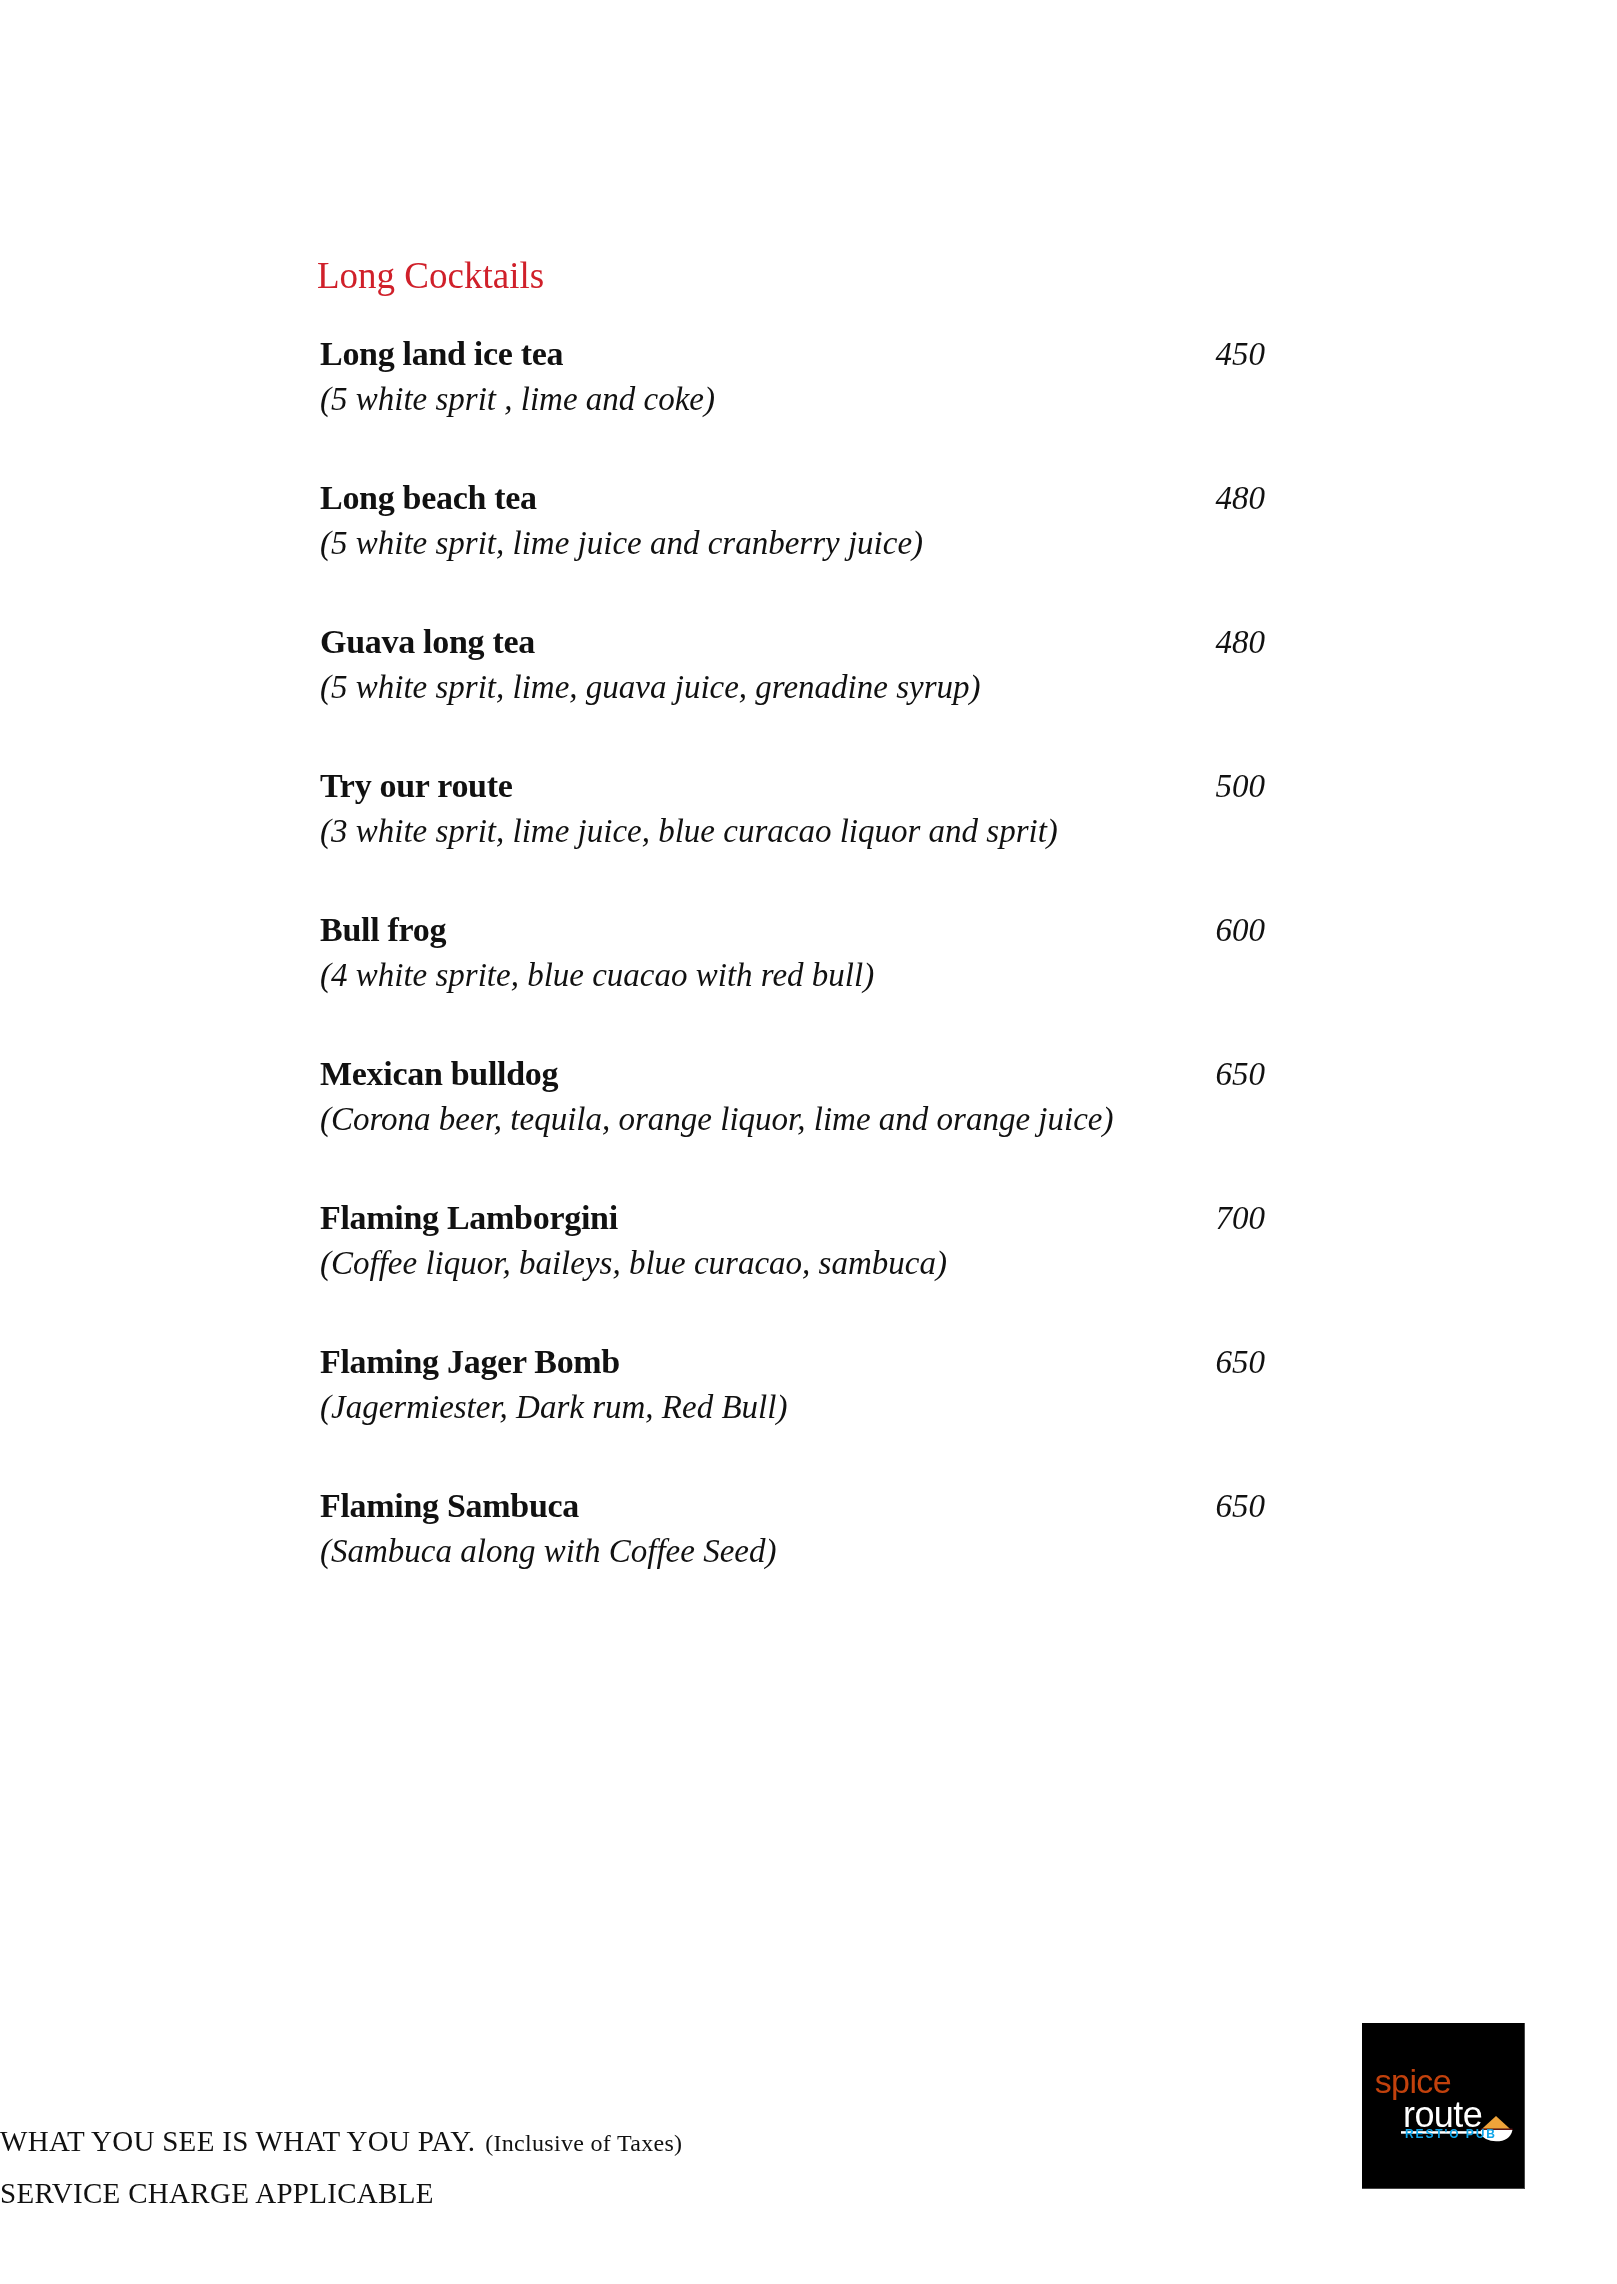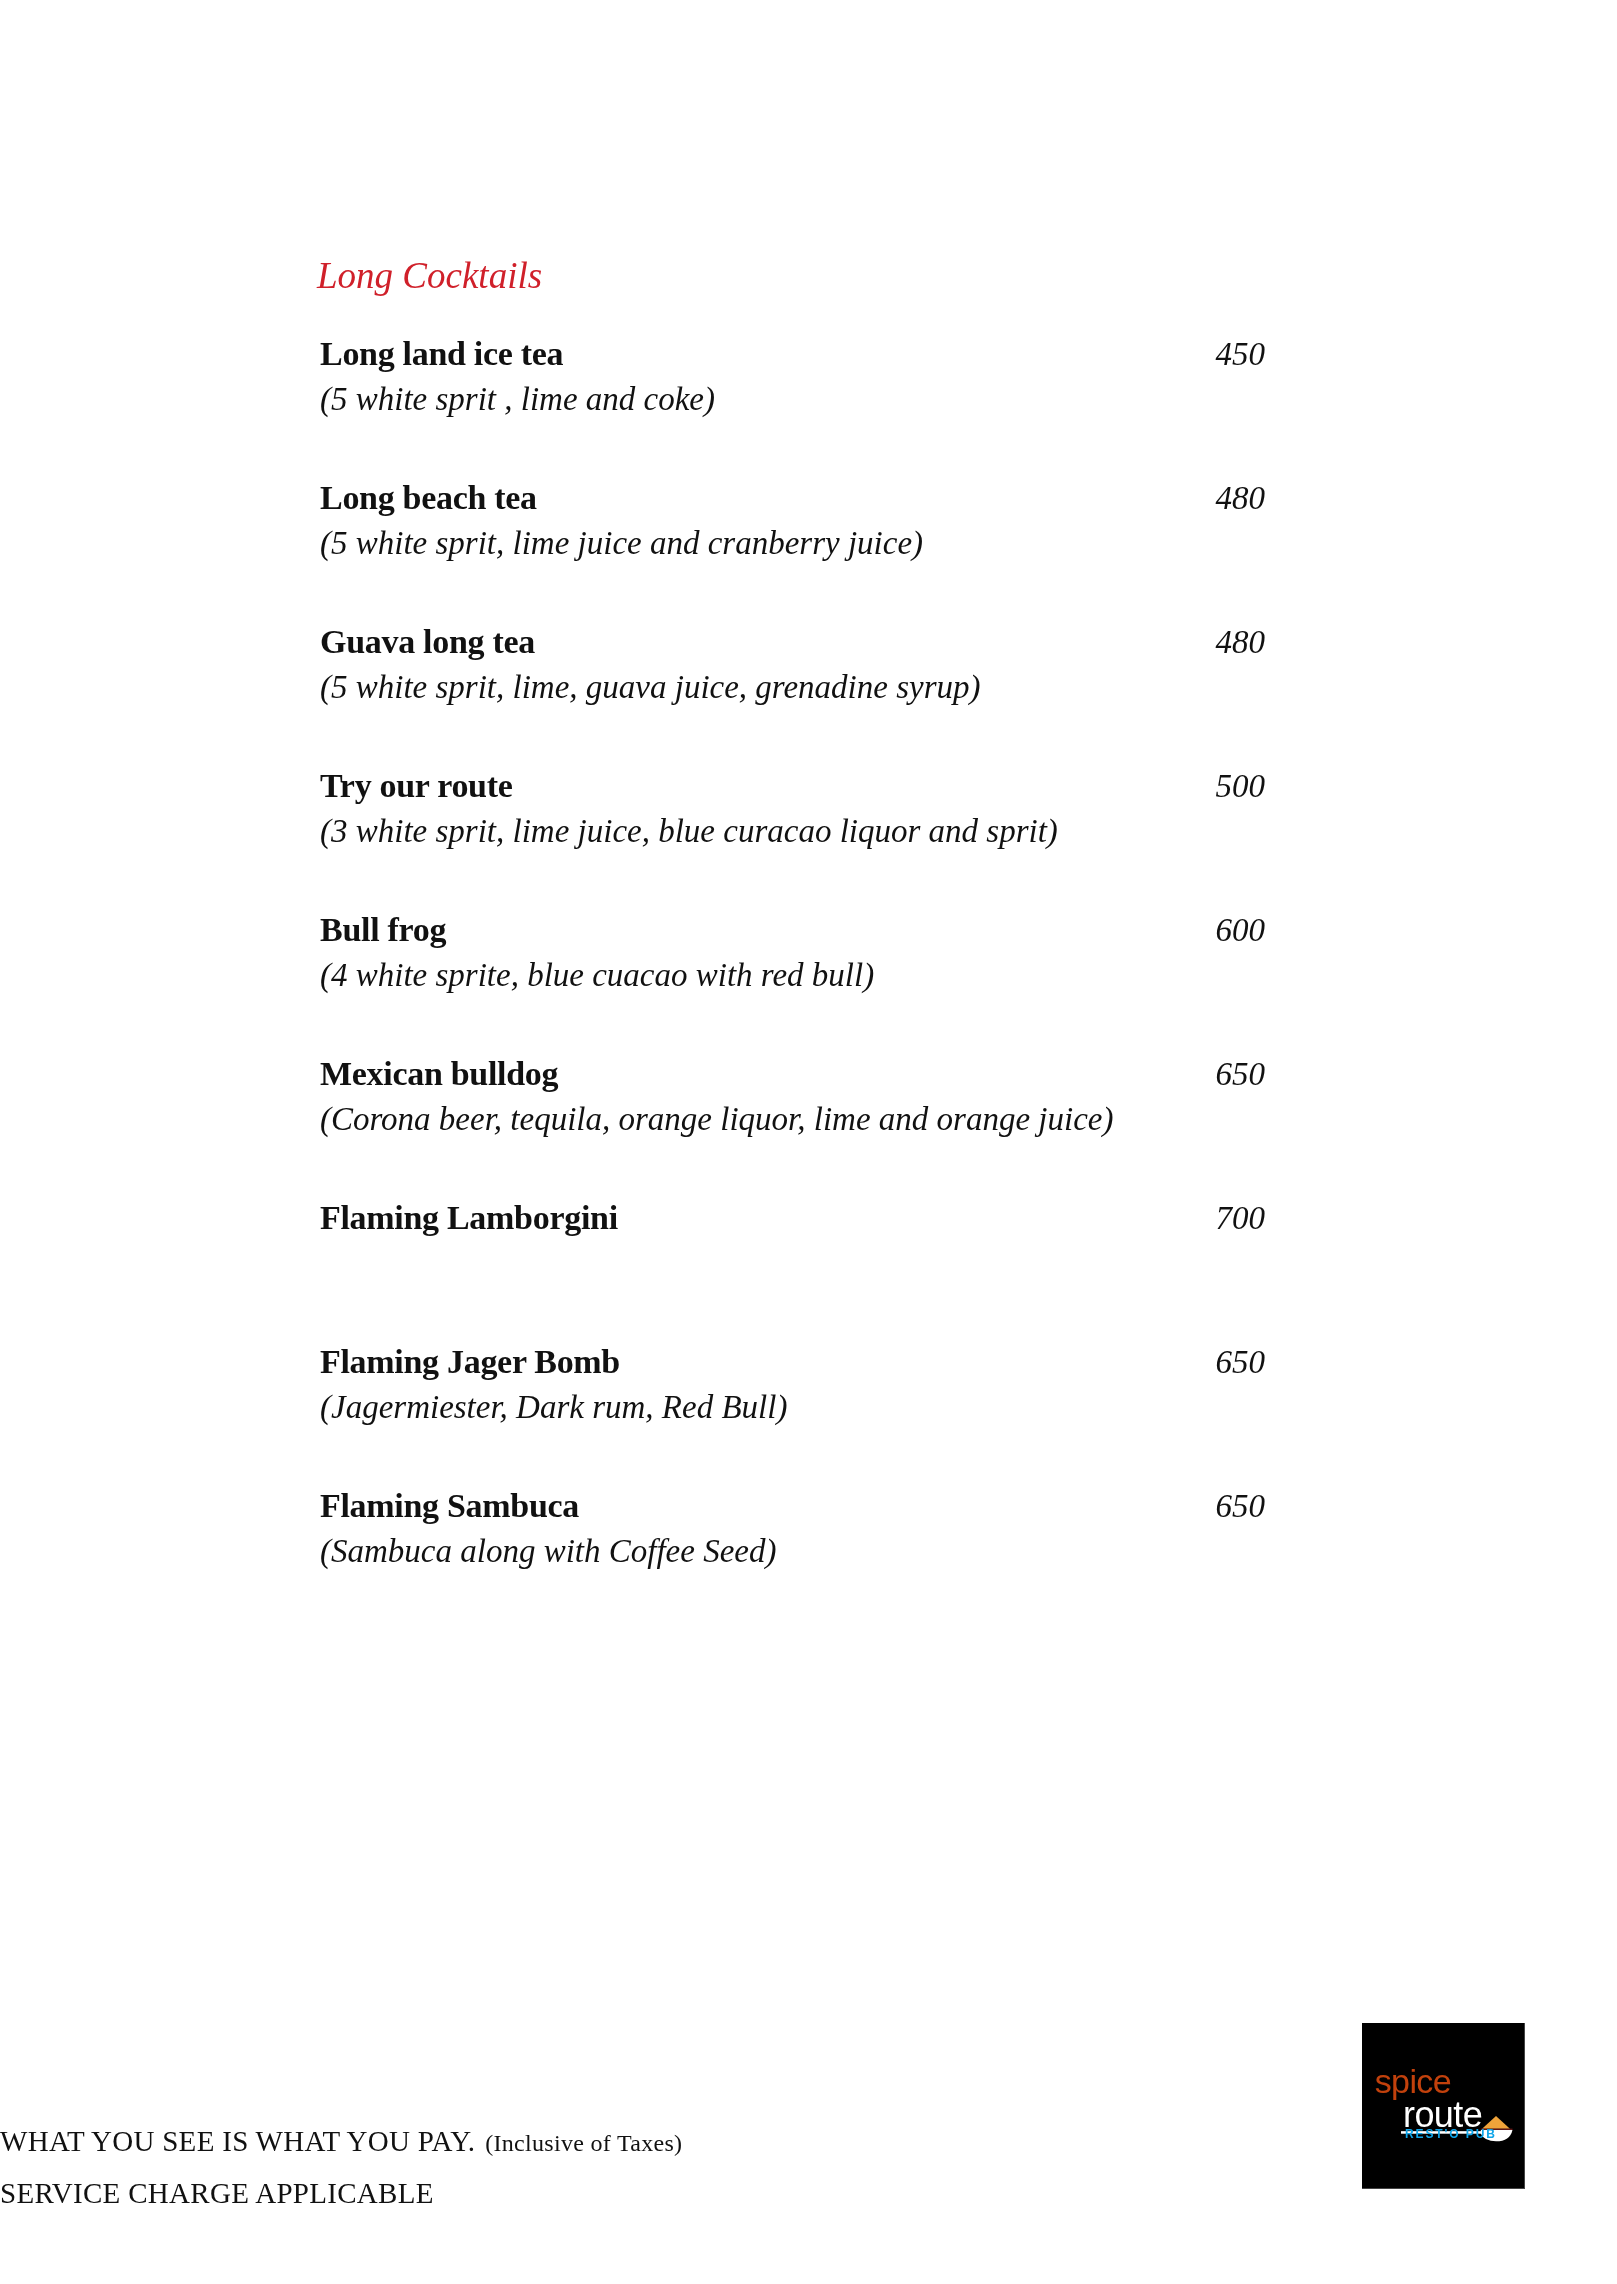--- a/index.html
+++ b/index.html
@@ -1,19 +1,19 @@
 <!DOCTYPE html>
 <html style="font-size:10px"><head>
 <meta charset="utf-8">
 <style>
   html, body { margin: 0; padding: 0; background: #ffffff; }
   body { width: 1618px; height: 2284px; position: relative; overflow: hidden;
          font-family: "Liberation Serif", "DejaVu Serif", serif; color: #111; }
   .section-title { position: absolute; left: 317px; top: 254px; margin: 0;
-         font-size: 37px; font-style: italic; font-weight: normal; color: #d0202a; }
+         font-size: 37px; font-weight: normal; color: #d0202a; }
   .menu { position: absolute; left: 320px; top: 335px; width: 945px; }
   .item { position: relative; height: 144px; }
   .item-name { position: absolute; left: 0; top: 0; font-size: 34px; font-weight: bold;
          letter-spacing: -0.3px; }
   .item-price { position: absolute; right: 0; top: 1.3px; font-size: 33px; font-style: italic; }
   .item-desc { position: absolute; left: 0; top: 46px; font-size: 33px; font-style: italic; }
   .footer { position: absolute; left: 0; width: 1561px; text-align: left; top: 2125px; }
   .footer-line1 { font-size: 29px; letter-spacing: 0.3px; }
   .footer-line1 .small { font-size: 24px; margin-left: 10px; }
   .footer-line2 { font-size: 29px; margin-top: 19px; letter-spacing: 0.3px; }
@@ -59,20 +59,21 @@
     <span class="item-desc">(4 white sprite, blue cuacao with red bull)</span>
   </div>
   <div class="item">
     <span class="item-name">Mexican bulldog</span>
     <span class="item-price">650</span>
     <span class="item-desc">(Corona beer, tequila, orange liquor, lime and orange juice)</span>
   </div>
   <div class="item">
     <span class="item-name">Flaming Lamborgini</span>
     <span class="item-price">700</span>
+    <span class="item-desc">(Coffee liquor, baileys, blue curacao, sambuca)</span>
   </div>
   <div class="item">
     <span class="item-name">Flaming Jager Bomb</span>
     <span class="item-price">650</span>
     <span class="item-desc">(Jagermiester, Dark rum, Red Bull)</span>
   </div>
   <div class="item">
     <span class="item-name">Flaming Sambuca</span>
     <span class="item-price">650</span>
     <span class="item-desc">(Sambuca along with Coffee Seed)</span>

